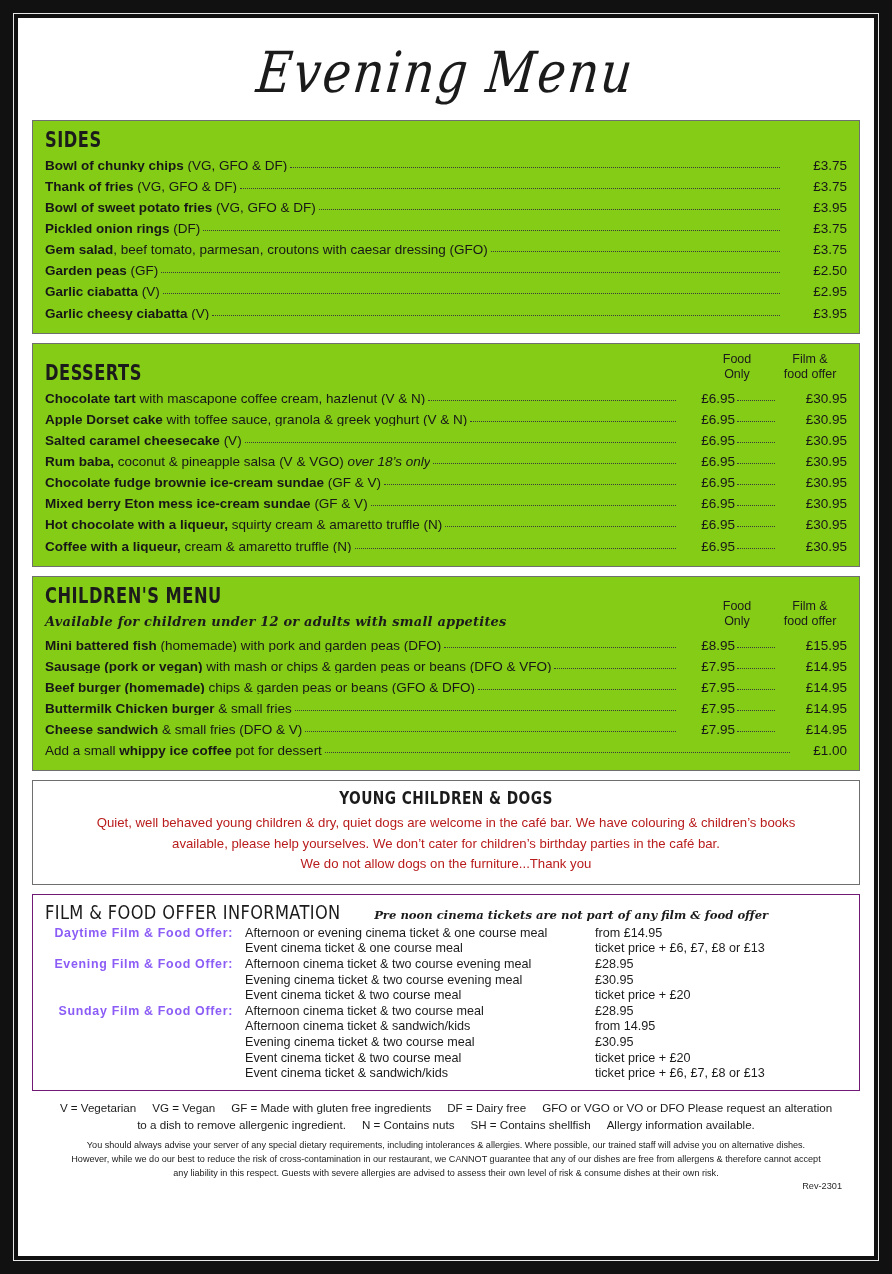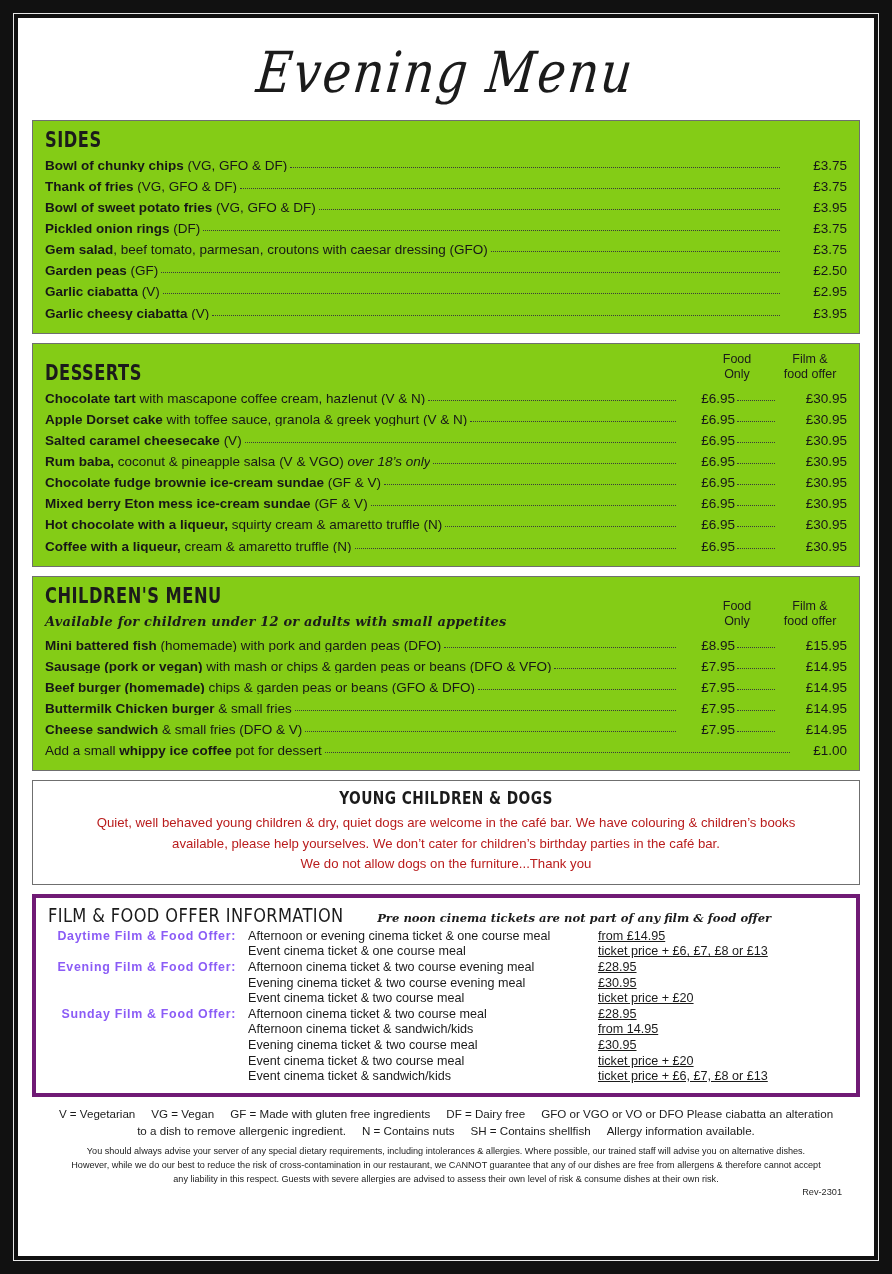--- a/index.html
+++ b/index.html
@@ -193,21 +193,21 @@
     color: #1b1b1b;
   }
   .notice-line {
     font-size: 13.2px;
     line-height: 1.55;
     color: #b91c1c;
   }
 
   
   .offers-box {
-    border: 4px solid #701a75;
+    border: 1px solid #701a75;
     box-sizing: border-box;
     padding: 6px 20px 8px 12px;
     margin-bottom: 7px;
     flex: none;
   }
   .offers-head {
     display: flex;
     align-items: baseline;
     gap: 18px;
     margin-bottom: 3px;
@@ -244,21 +244,21 @@
     color: #8b5cf6;
   }
   .offer-lines { flex: 1 1 auto; }
   .offer-line {
     display: flex;
     font-size: 12.6px;
     line-height: 15.6px;
     color: #1b1b1b;
   }
   .offer-desc { width: 350px; flex: none; }
-  .offer-val { flex: 1 1 auto; text-decoration: underline; }
+  .offer-val { flex: 1 1 auto; }
 
   
   .legend {
     text-align: center;
     font-size: 11.6px;
     line-height: 1.45;
     color: #1b1b1b;
     margin-top: 2px;
   }
   .legend .sp { display: inline-block; width: 16px; }
@@ -542,21 +542,21 @@
                 <span class="offer-desc">Event cinema ticket &amp; sandwich/kids</span>
                 <span class="offer-val">ticket price + £6, £7, £8 or £13</span>
               </div>
             </div>
           </div>
         </div>
     </div>
 
     <div class="legend">
       <div>
-        <span>V = Vegetarian</span><span class="sp"></span><span>VG = Vegan</span><span class="sp"></span><span>GF = Made with gluten free ingredients</span><span class="sp"></span><span>DF = Dairy free</span><span class="sp"></span><span>GFO or VGO or VO or DFO Please ciabatta an alteration</span>
+        <span>V = Vegetarian</span><span class="sp"></span><span>VG = Vegan</span><span class="sp"></span><span>GF = Made with gluten free ingredients</span><span class="sp"></span><span>DF = Dairy free</span><span class="sp"></span><span>GFO or VGO or VO or DFO Please request an alteration</span>
       </div>
       <div>
         <span>to a dish to remove allergenic ingredient.</span><span class="sp"></span><span>N = Contains nuts</span><span class="sp"></span><span>SH = Contains shellfish</span><span class="sp"></span><span>Allergy information available.</span>
       </div>
     </div>
 
     <div class="disclaimer">
       <div>You should always advise your server of any special dietary requirements, including intolerances &amp; allergies. Where possible, our trained staff will advise you on alternative dishes.</div>
       <div>However, while we do our best to reduce the risk of cross-contamination in our restaurant, we CANNOT guarantee that any of our dishes are free from allergens &amp; therefore cannot accept</div>
       <div>any liability in this respect. Guests with severe allergies are advised to assess their own level of risk &amp; consume dishes at their own risk.</div>

